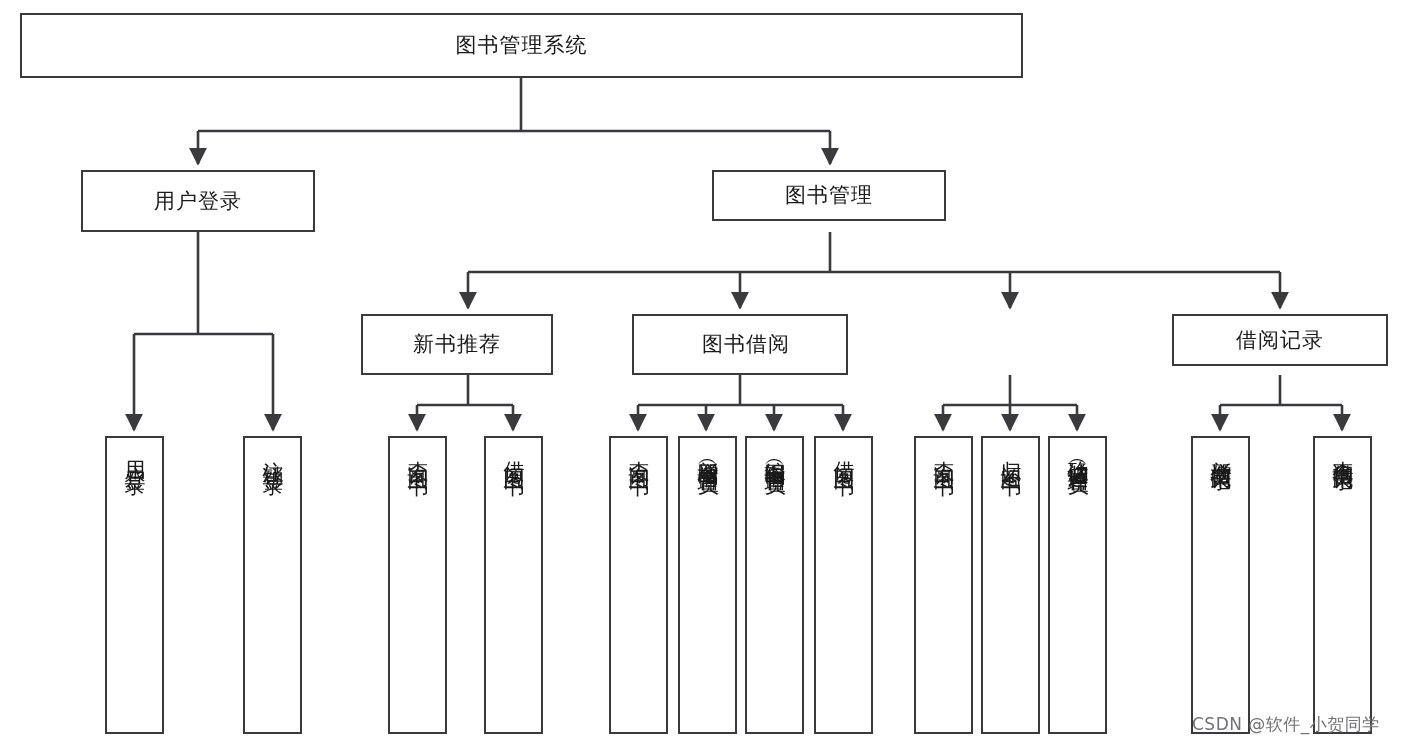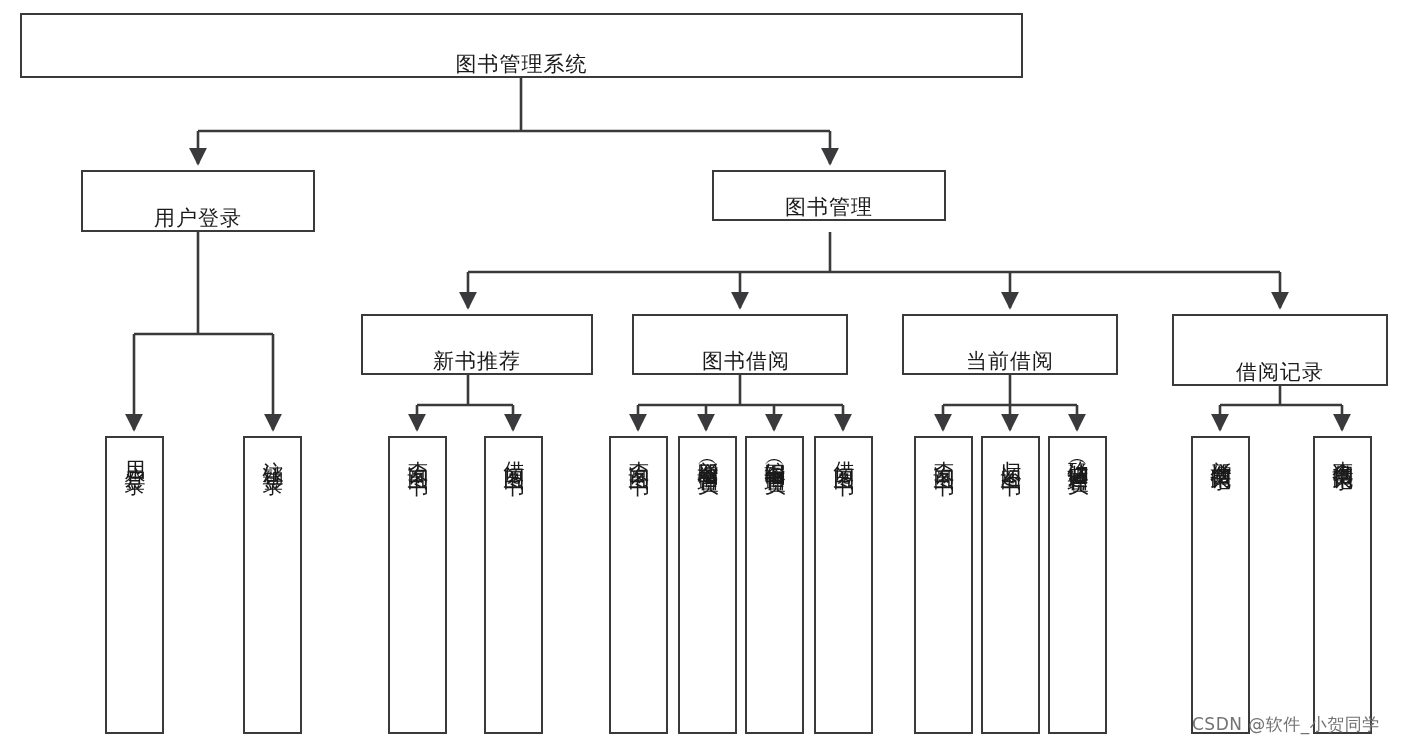--- a/index.html
+++ b/index.html
@@ -23,21 +23,21 @@
     top: 0;
     width: 1405px;
     height: 747px;
   }
   .node {
     position: absolute;
     box-sizing: border-box;
     border: 2.2px solid #3a3a3c;
     background: #ffffff;
     display: flex;
-    align-items: flex-end;
+    align-items: center;
     justify-content: center;
     color: #1a1a1a;
     z-index: 3;
   }
   .node-label {
     font-size: 21px;
     letter-spacing: 1px;
     line-height: 1.15;
     white-space: nowrap;
   }
@@ -128,30 +128,27 @@
     <span class="node-label">图书管理系统</span>
   </div>
 
   <div class="node" style="left:81px; top:170px; width:234px; height:62px;">
     <span class="node-label">用户登录</span>
   </div>
   <div class="node" style="left:712px; top:170px; width:234px; height:51px;">
     <span class="node-label">图书管理</span>
   </div>
 
-  <div class="node" style="left:361px; top:314px; width:232px; height:61px;">
+  <div class="node" style="left:361px; top:314px; width:192px; height:61px;">
     <span class="node-label">新书推荐</span>
   </div>
   <div class="node" style="left:632px; top:314px; width:216px; height:61px;padding-left:12px;">
     <span class="node-label">图书借阅</span>
   </div>
-  <div class="node" style="left:902px; top:314px; width:216px; height:61px;">
-    <span class="node-label">当前借阅</span>
-  </div>
-  <div class="node" style="left:1172px; top:314px; width:216px; height:72px;">
+  <div class="node" style="left:1172px; top:314px; width:216px; height:52px;">
     <span class="node-label">借阅记录</span>
   </div>
 
   <div class="node vertical" style="left:105px; top:436px; width:59px; height:298px;">
     <span class="node-label">用户登录</span>
   </div>
   <div class="node vertical" style="left:243px; top:436px; width:59px; height:298px;">
     <span class="node-label">注销登录</span>
   </div>
 

